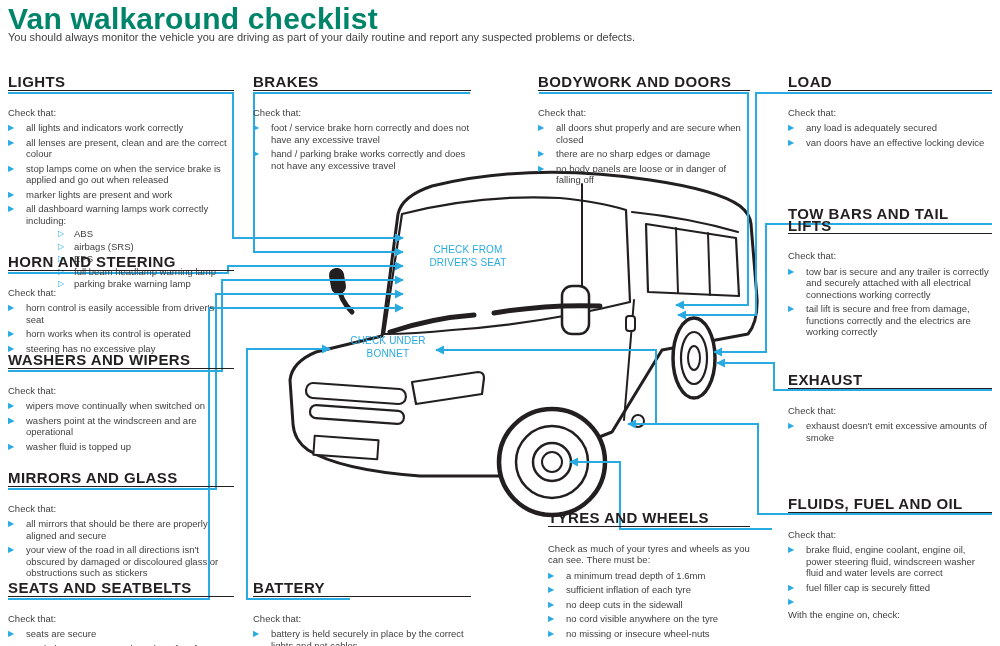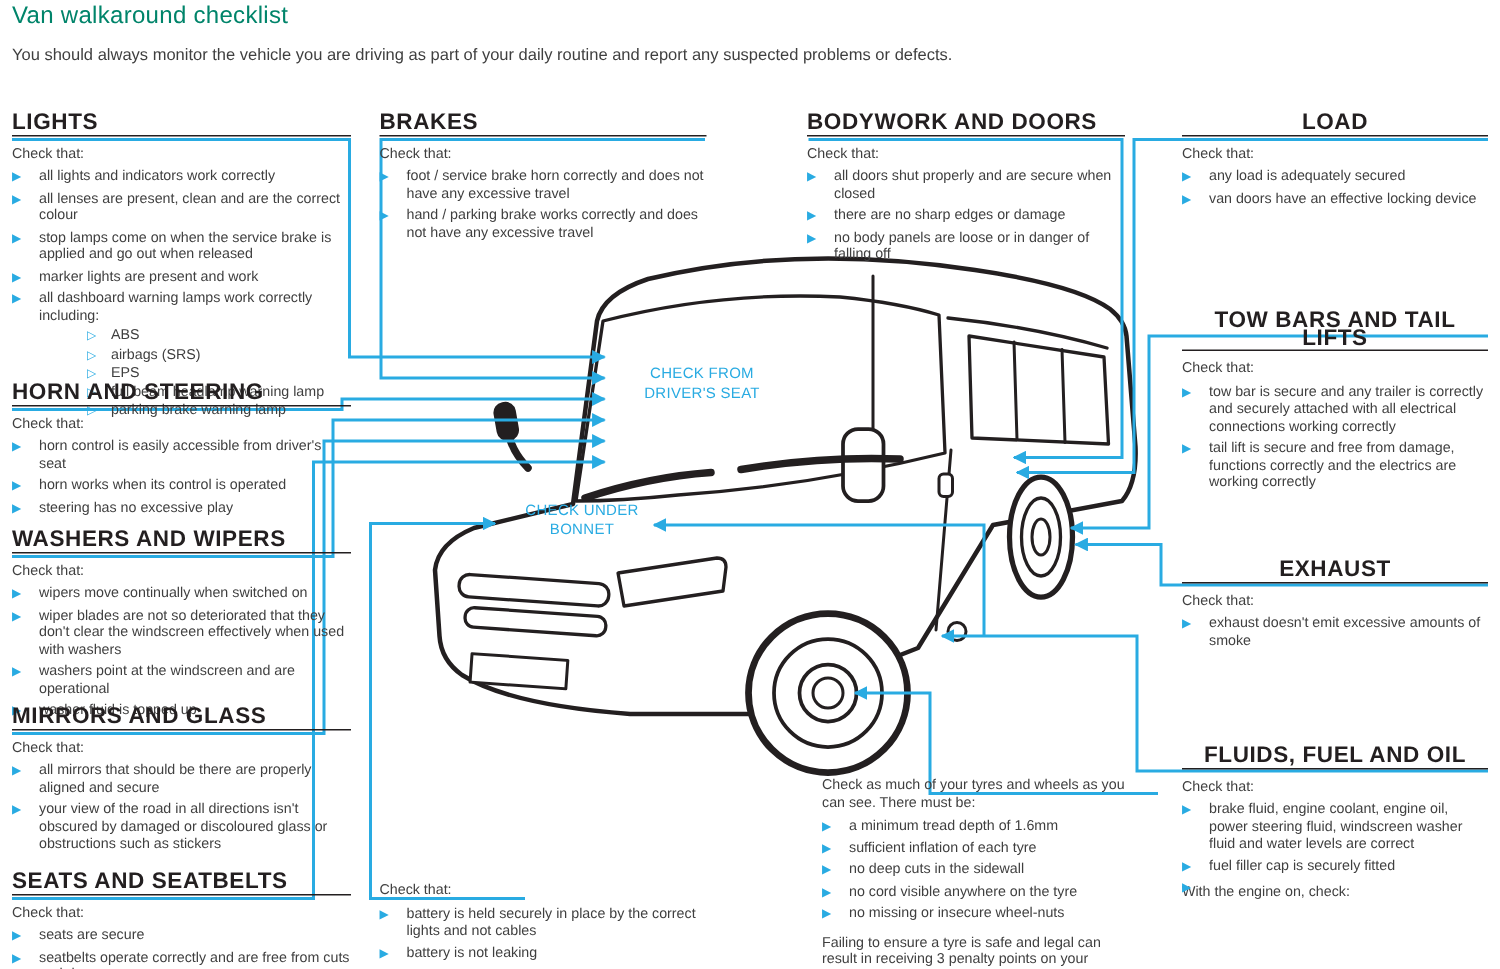--- a/index.html
+++ b/index.html
@@ -1,24 +1,24 @@
 <!DOCTYPE html>
 <html><head>
 <meta charset="utf-8">
 <style>
   html,body{margin:0;padding:0;background:#fff;}
   body{font-family:"Liberation Sans","DejaVu Sans",sans-serif;}
   .canvas{position:relative;width:1000px;height:646px;background:#fff;overflow:hidden;}
-  .page-title{position:absolute;left:8px;top:2px;font-size:16px;font-weight:400;color:#00846A;letter-spacing:.2px;}
+  .page-title{position:absolute;left:8px;top:2px;font-size:30px;font-weight:700;color:#00846A;letter-spacing:.2px;}
   .page-subtitle{position:absolute;left:8px;top:31px;font-size:11px;color:#3F3F3F;}
   svg.overlay{position:absolute;left:0;top:0;pointer-events:none;}
   .section{position:absolute;font-size:9.5px;color:#3F3F3F;line-height:11.5px;}
   .sec-header{font-weight:bold;font-size:15px;color:#231F20;letter-spacing:.4px;border-bottom:1.5px solid #231F20;padding-bottom:2px;}
-  .hdr-right .sec-header{text-align:center;}
-  .sec-intro{margin:6px 0 4px 0;}
+  .hdr-right .sec-header{text-align:left;}
+  .sec-intro{margin:16px 0 4px 0;}
   ul.checklist{list-style:none;margin:0;padding:0;}
   li.check-item{position:relative;padding-left:18px;margin:0 0 3px 0;}
   .tri{position:absolute;left:0;top:0;font-size:8px;color:#29ABE2;font-family:"DejaVu Sans",sans-serif;}
   ul.sublist{list-style:none;margin:2px 0 0 0;padding-left:32px;}
   ul.sublist li.check-item{margin:0 0 1px 0;padding-left:16px;}
   .sec-footer{margin-top:8px;}
   .van-label{position:absolute;color:#29ABE2;font-weight:normal;font-size:10px;line-height:13px;text-align:center;letter-spacing:.2px;}
 </style>
 </head>
 <body>
@@ -107,21 +107,21 @@
         <li class="check-item"><span class="tri">▶</span><span>horn works when its control is operated</span></li>
         <li class="check-item"><span class="tri">▶</span><span>steering has no excessive play</span></li>
       </ul>
   </div>
 
   <div class="section" style="left:8px;top:354px;width:226px">
     <div class="sec-header">WASHERS AND WIPERS</div>
     <div class="sec-intro">Check that:</div>
     <ul class="checklist">
         <li class="check-item"><span class="tri">▶</span><span>wipers move continually when switched on</span></li>
-        <li class="check-item"><span class="tri">▶</span><span>wiper blades are not so deteriorated that they don't clear the windscreen effectively when used with washers</span></li>
+        <li class="check-item"><span class="tri">▶</span></li>
         <li class="check-item"><span class="tri">▶</span><span>washers point at the windscreen and are operational</span></li>
         <li class="check-item"><span class="tri">▶</span><span>washer fluid is topped up</span></li>
       </ul>
   </div>
 
   <div class="section" style="left:8px;top:472px;width:226px">
     <div class="sec-header">MIRRORS AND GLASS</div>
     <div class="sec-intro">Check that:</div>
     <ul class="checklist">
         <li class="check-item"><span class="tri">▶</span><span>all mirrors that should be there are properly aligned and secure</span></li>
@@ -141,38 +141,40 @@
   <div class="section" style="left:253px;top:76px;width:218px">
     <div class="sec-header">BRAKES</div>
     <div class="sec-intro">Check that:</div>
     <ul class="checklist">
         <li class="check-item"><span class="tri">▶</span><span>foot / service brake horn correctly and does not have any excessive travel</span></li>
         <li class="check-item"><span class="tri">▶</span><span>hand / parking brake works correctly and does not have any excessive travel</span></li>
       </ul>
   </div>
 
   <div class="section" style="left:253px;top:582px;width:218px">
+    <div class="sec-header">BATTERY</div>
     <div class="sec-intro">Check that:</div>
     <ul class="checklist">
         <li class="check-item"><span class="tri">▶</span><span>battery is held securely in place by the correct lights and not cables</span></li>
         <li class="check-item"><span class="tri">▶</span><span>battery is not leaking</span></li>
       </ul>
   </div>
 
   <div class="section" style="left:538px;top:76px;width:212px">
     <div class="sec-header">BODYWORK AND DOORS</div>
     <div class="sec-intro">Check that:</div>
     <ul class="checklist">
         <li class="check-item"><span class="tri">▶</span><span>all doors shut properly and are secure when closed</span></li>
         <li class="check-item"><span class="tri">▶</span><span>there are no sharp edges or damage</span></li>
         <li class="check-item"><span class="tri">▶</span><span>no body panels are loose or in danger of falling off</span></li>
       </ul>
   </div>
 
   <div class="section hdr-right" style="left:548px;top:512px;width:202px">
+    <div class="sec-header">TYRES AND WHEELS</div>
     <div class="sec-intro">Check as much of your tyres and wheels as you can see. There must be:</div>
     <ul class="checklist">
         <li class="check-item"><span class="tri">▶</span><span>a minimum tread depth of 1.6mm</span></li>
         <li class="check-item"><span class="tri">▶</span><span>sufficient inflation of each tyre</span></li>
         <li class="check-item"><span class="tri">▶</span><span>no deep cuts in the sidewall</span></li>
         <li class="check-item"><span class="tri">▶</span><span>no cord visible anywhere on the tyre</span></li>
         <li class="check-item"><span class="tri">▶</span><span>no missing or insecure wheel-nuts</span></li>
       </ul>
     <div class="sec-footer">Failing to ensure a tyre is safe and legal can result in receiving 3 penalty points on your licence per tyre.</div>
   </div>

